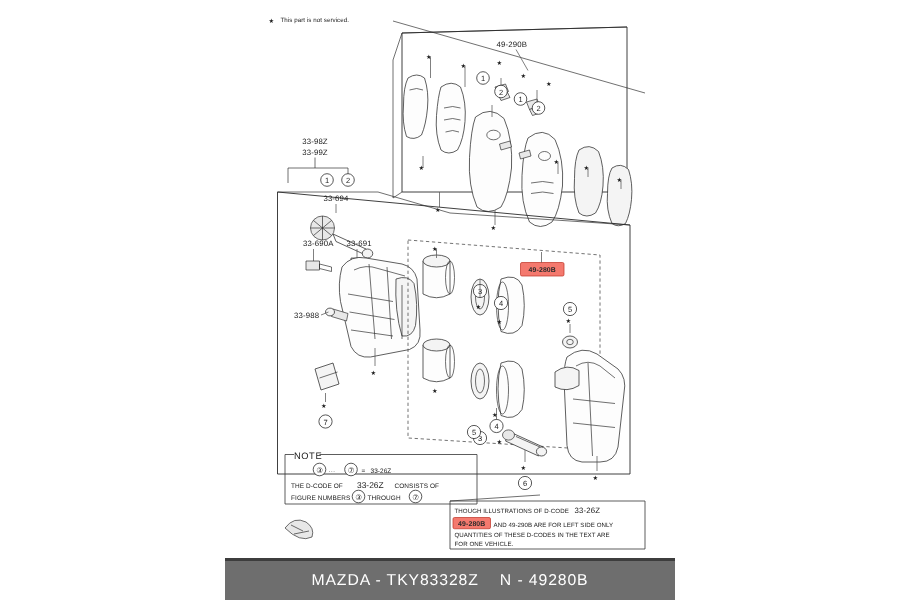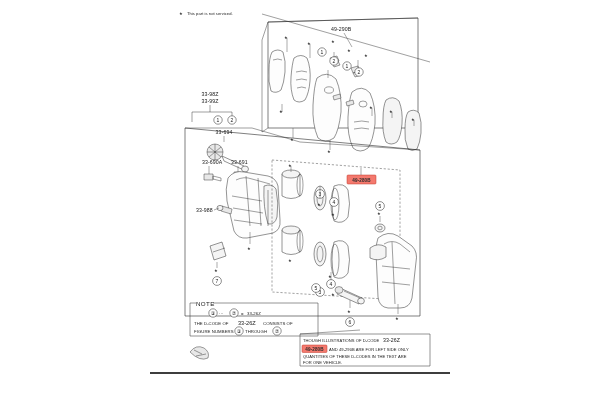--- a/index.html
+++ b/index.html
@@ -326,14 +326,17 @@
       <text class="hl-text" x="314.5" y="350.8" text-anchor="middle">49-280B</text>
       <text class="lbl lbl-tiny" x="329" y="351">AND 49-290B ARE FOR LEFT SIDE ONLY</text>
 
       <text class="lbl lbl-tiny" x="303" y="358">QUANTITIES OF THESE D-CODES IN THE TEXT ARE</text>
       <text class="lbl lbl-tiny" x="303" y="364">FOR ONE VEHICLE.</text>
     </g>
 
   </svg>
 
   <div id="footer-rule"></div>
+  <div id="footer">
+    <span class="ftxt">MAZDA - TKY83328Z    N - 49280B</span>
+  </div>
 
 </div>
 
 </body></html>

